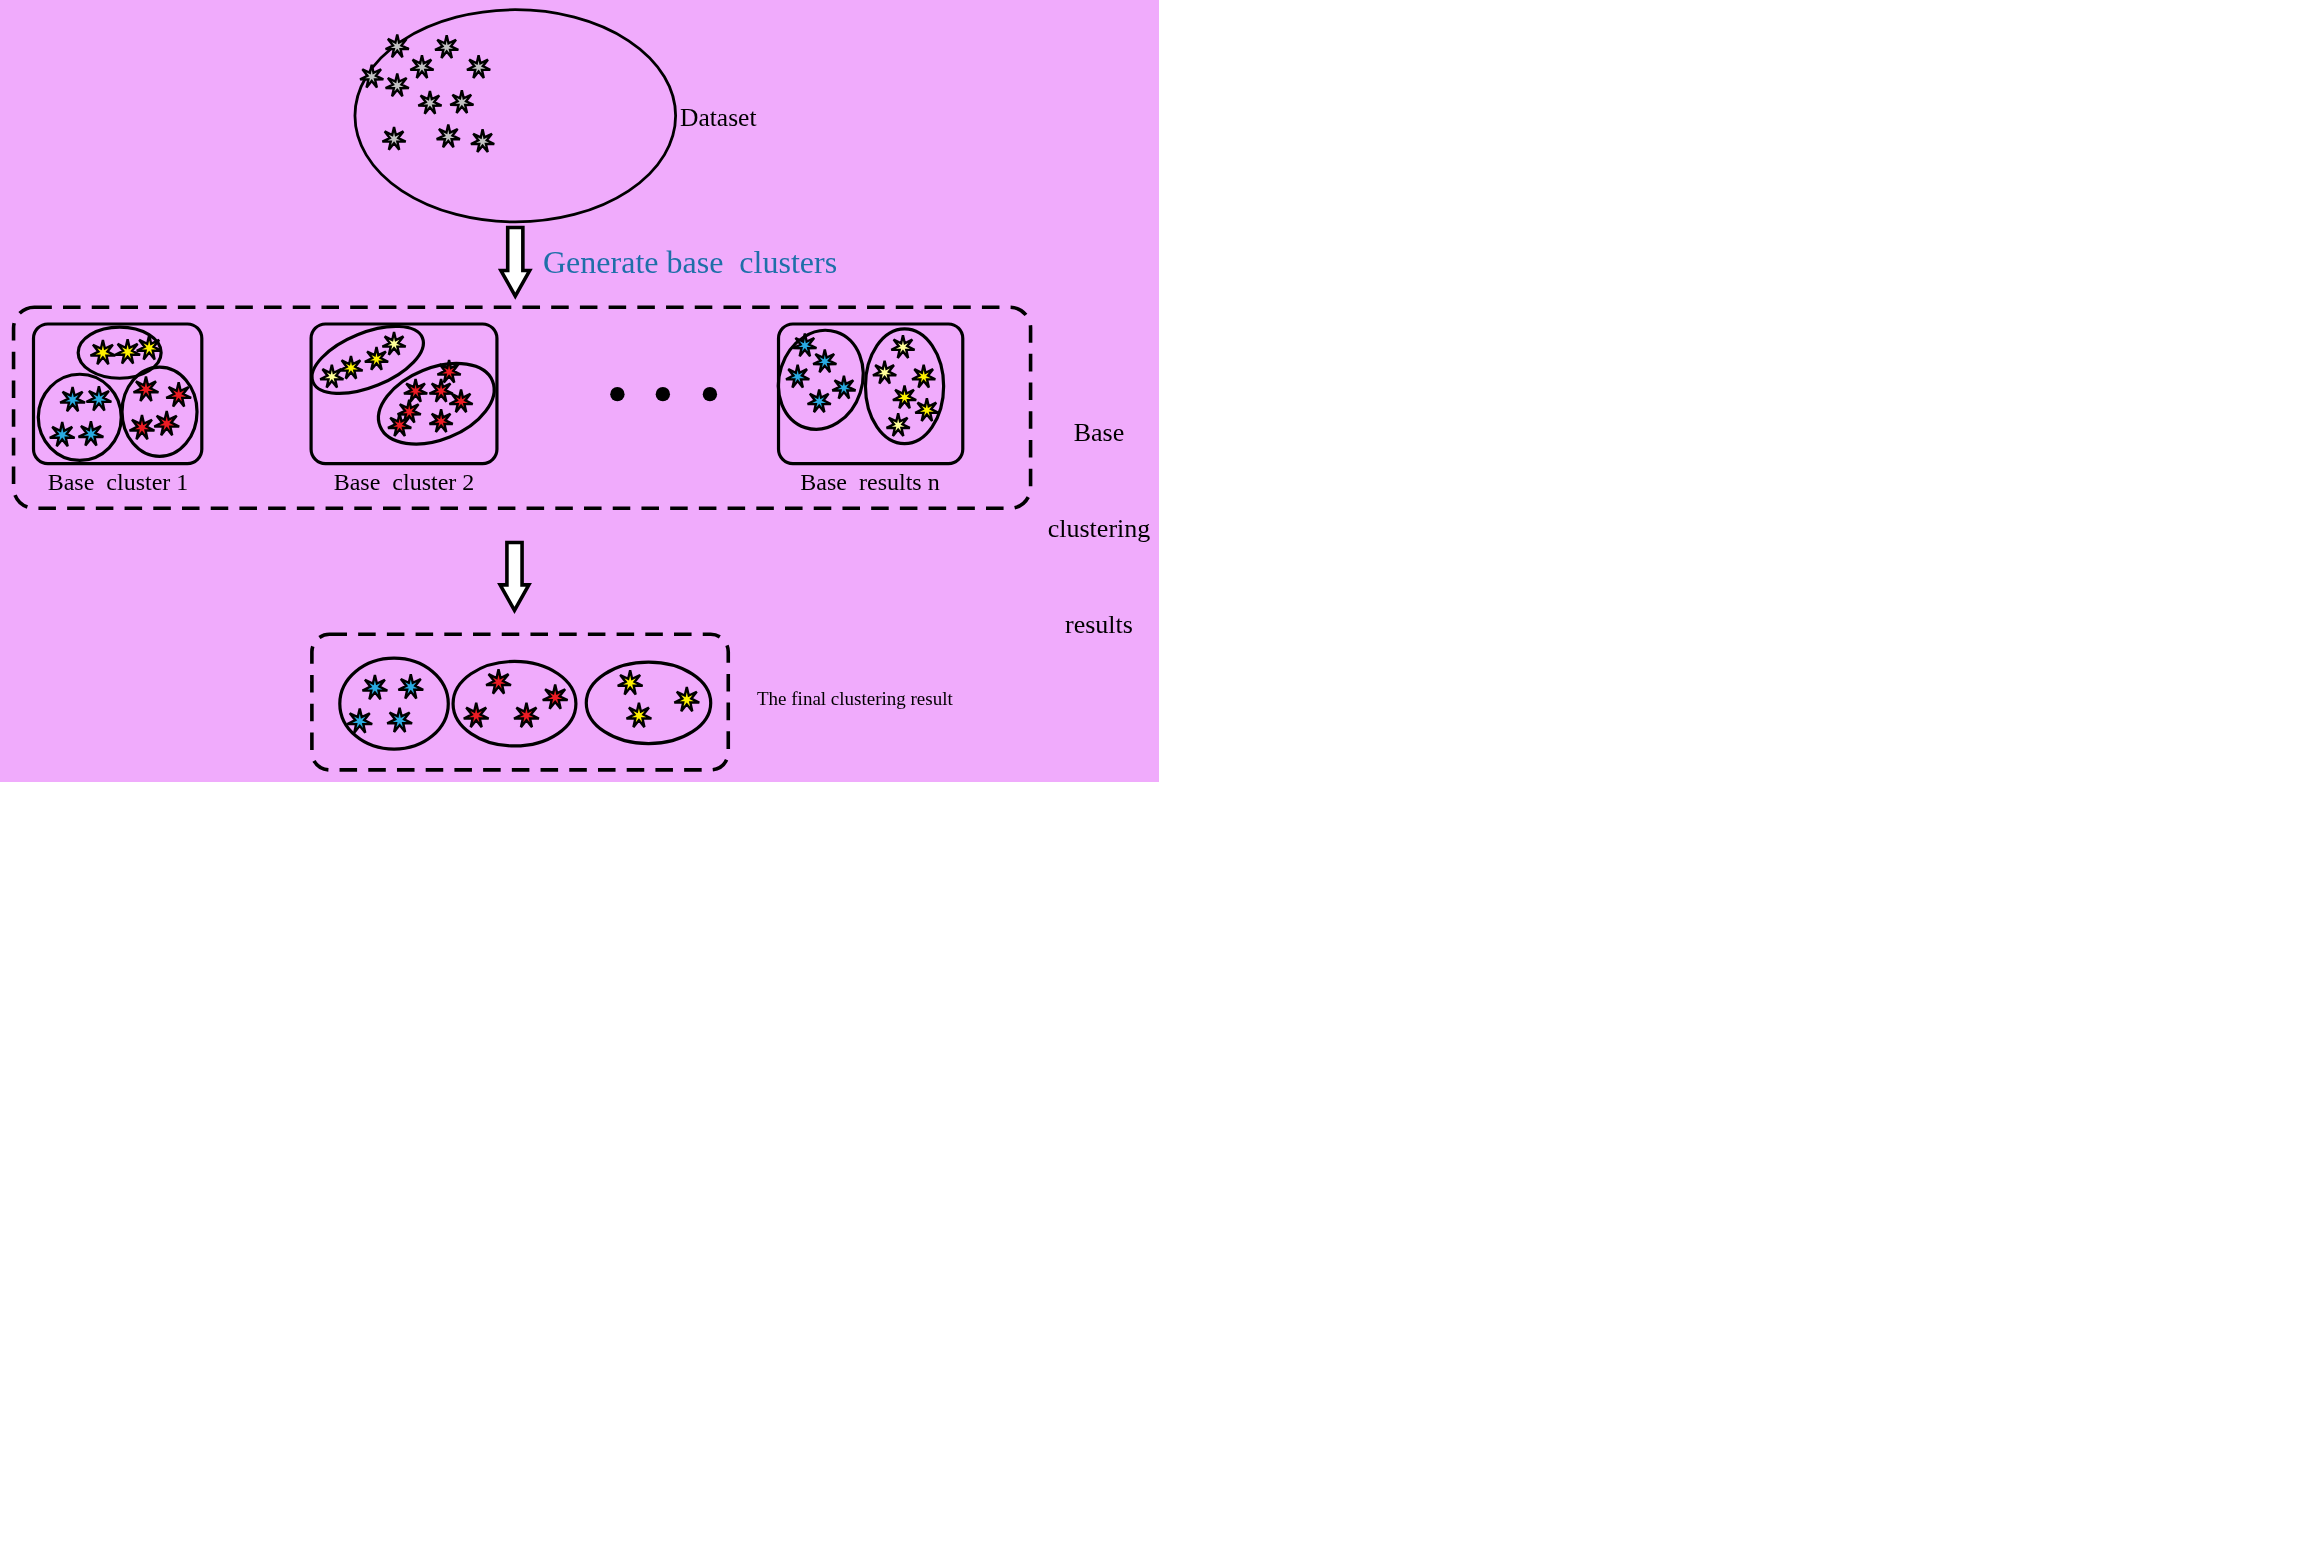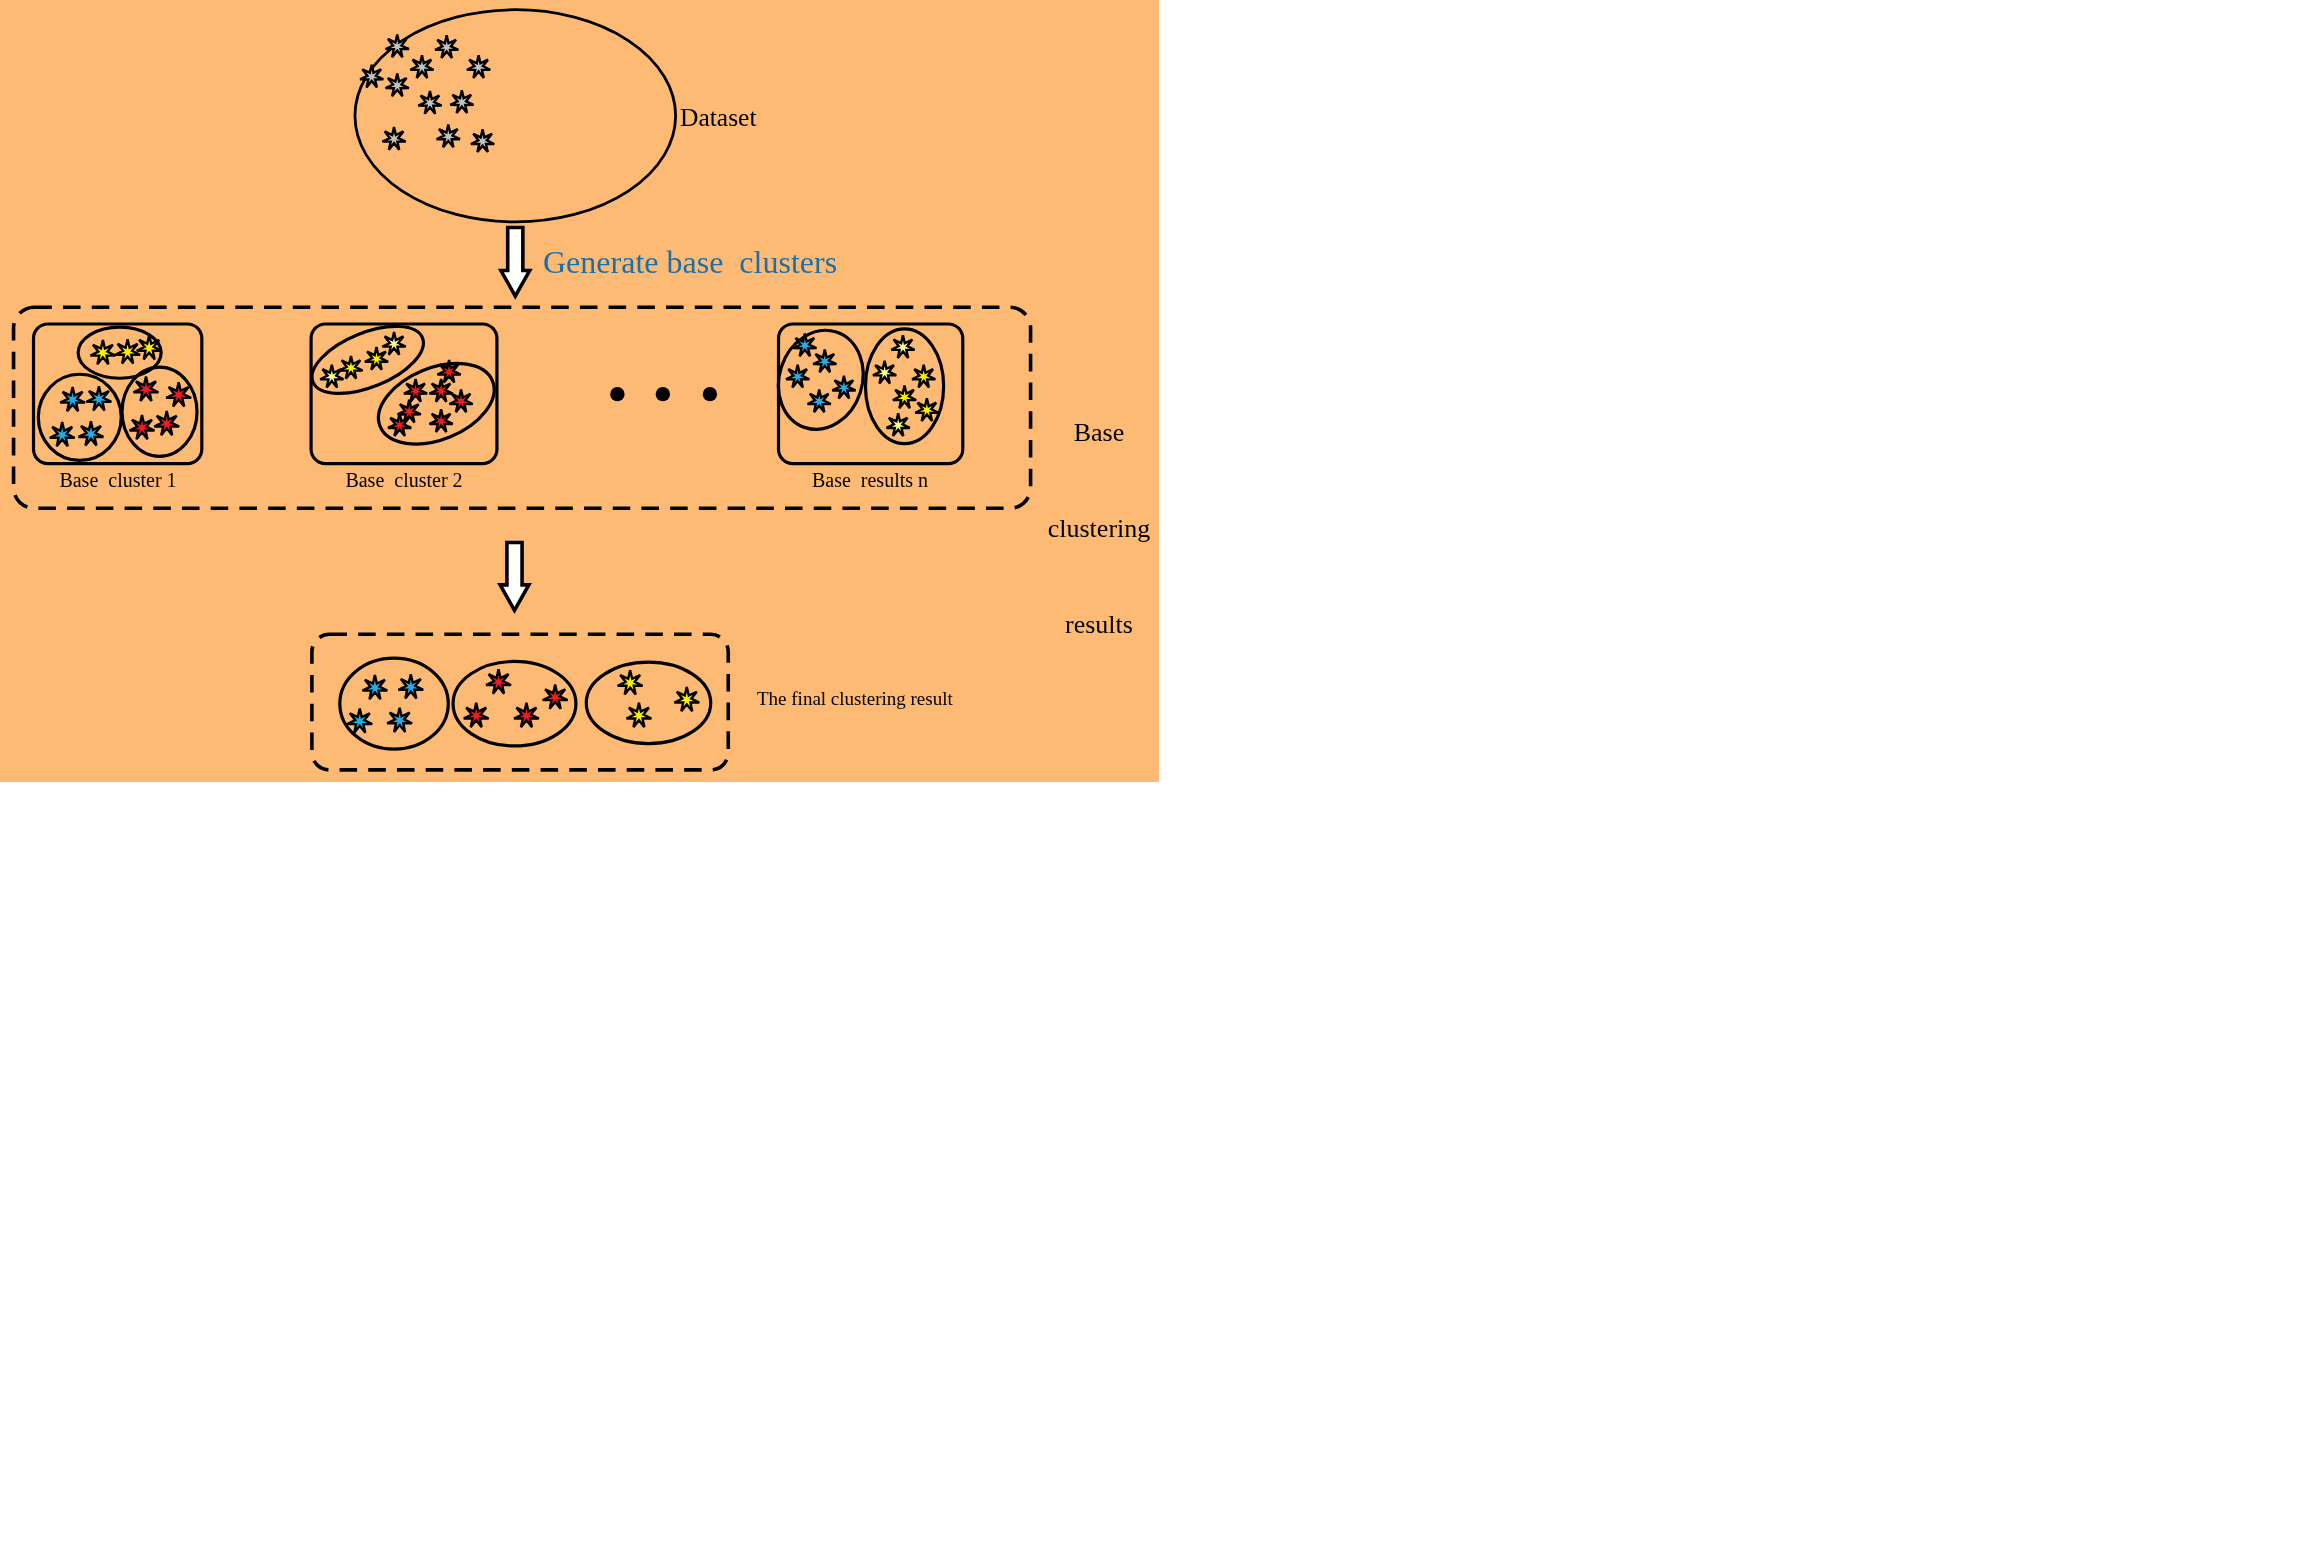--- a/index.html
+++ b/index.html
@@ -1,21 +1,21 @@
 <!DOCTYPE html>
 <html style="font-size:12.8px"><head>
 <meta charset="utf-8">
 <style>
   html,body{margin:0;padding:0;background:#ffffff;}
-  #canvas{position:relative;width:1159px;height:782px;background:#fdba74;overflow:hidden;
+  #canvas{position:relative;width:1159px;height:782px;background:#f0abfc;overflow:hidden;
           font-family:"Liberation Serif","DejaVu Serif",serif;}
   #diagram-svg{position:absolute;left:0;top:0;}
   .lbl{position:absolute;color:#000;white-space:pre;}
   .caption-blue{position:absolute;white-space:pre;font-size:32px;}
-  .cluster-label{font-size:20px;transform:translateX(-50%);}
+  .cluster-label{font-size:24px;transform:translateX(-50%);}
   .side-label{font-size:26px;text-align:center;line-height:32px;transform:translateX(-50%);}
   .dataset-label{font-size:25.5px;}
   .final-label{font-size:19px;}
   .cap-line{line-height:33px;}
 </style>
 </head>
 <body>
 
 <div id="canvas">
 

